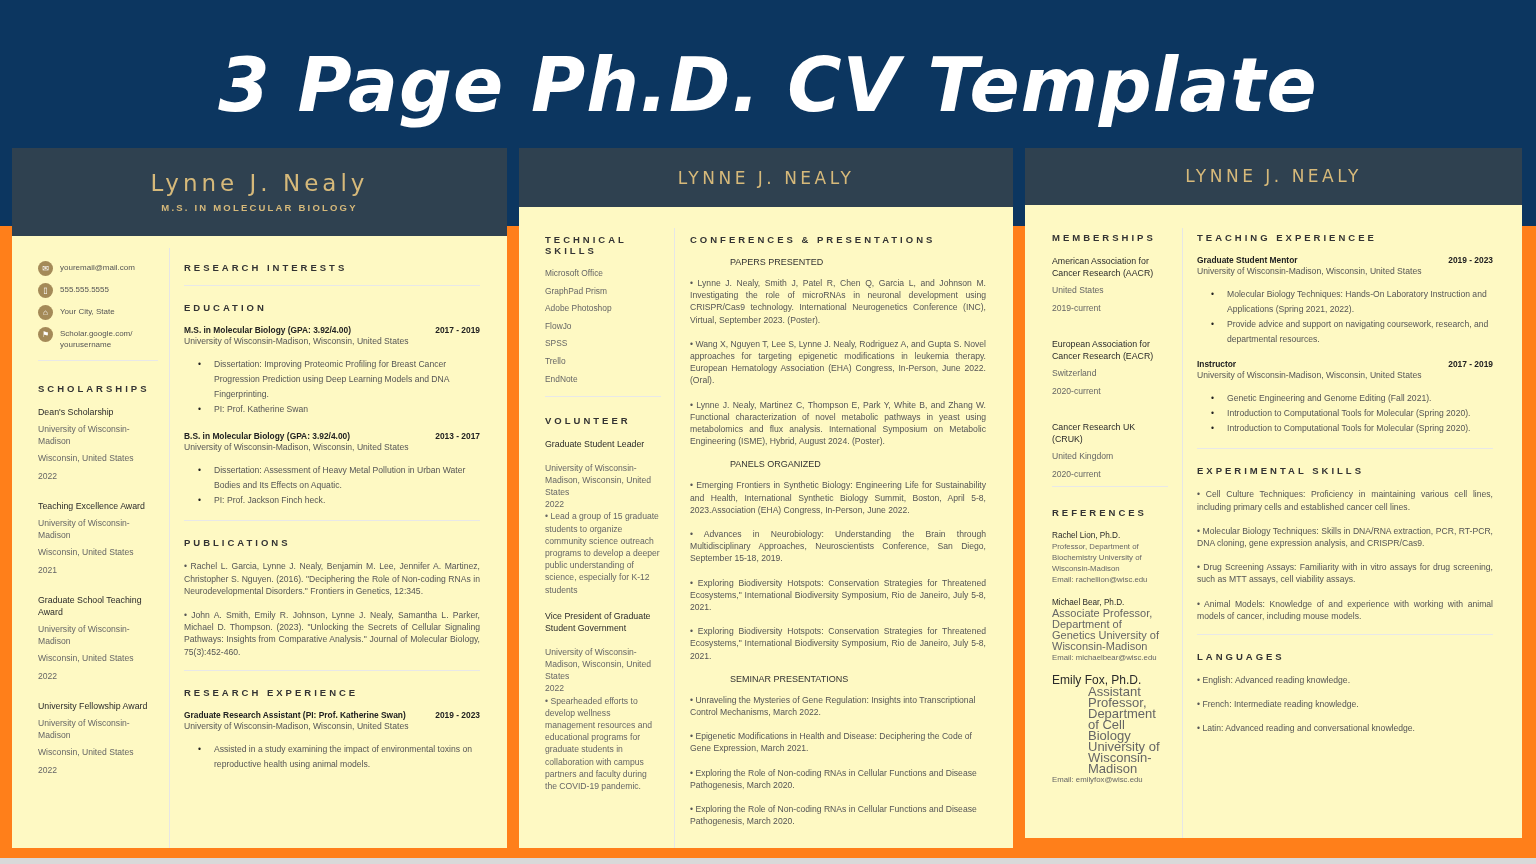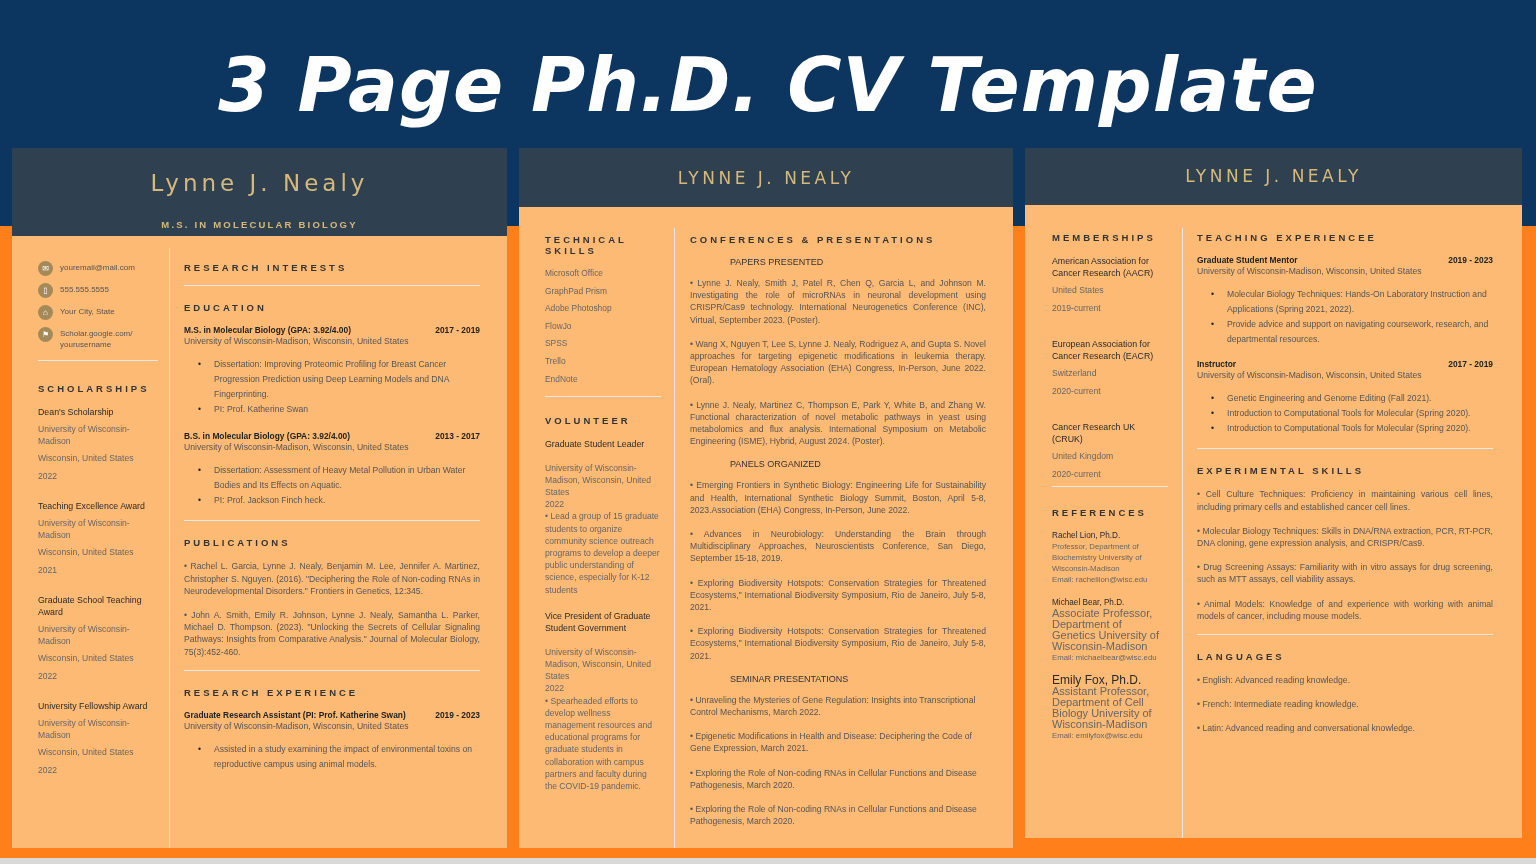--- a/index.html
+++ b/index.html
@@ -9,24 +9,24 @@
     font-family: "Liberation Sans", sans-serif;
     background: #ff7f1a;
   }
   .bg-navy { position: absolute; left: 0; top: 0; width: 1536px; height: 226px; background: #0c3660; }
   .bg-bottom { position: absolute; left: 0; top: 858px; width: 1536px; height: 6px; background: #d9d9d9; }
   .banner-title {
     position: absolute; left: 0; top: 42px; width: 1536px; text-align: center;
     color: #ffffff; font-family: "DejaVu Sans", sans-serif; font-weight: bold; font-style: italic;
     font-size: 74px; letter-spacing: 1px;
   }
-  .page { position: absolute; top: 148px; background: #fdba74; overflow: hidden; }
+  .page { position: absolute; top: 148px; background: #fef9c3; overflow: hidden; }
   .page-header { background: #2f4150; width: 100%; text-align: center; }
   .name { color: #d6b97a; font-family: "DejaVu Sans", sans-serif; }
-  .subtitle { color: #d6b97a; font-size: 9.5px; letter-spacing: 2.2px; font-weight: bold; margin-top: 23px; text-align: center; }
+  .subtitle { color: #d6b97a; font-size: 9.5px; letter-spacing: 2.2px; font-weight: bold; margin-top: 6px; text-align: center; }
   .p1 { left: 12px; width: 495px; height: 700px; }
   .p2 { left: 519px; width: 494px; height: 700px; }
   .p3 { left: 1025px; width: 497px; height: 690px; }
   .p1 .page-header { height: 88px; padding-top: 22px; }
   .p1 .name { font-size: 23px; letter-spacing: 4px; }
   .p2 .page-header { height: 59px; padding-top: 20px; }
   .p3 .page-header { height: 57px; padding-top: 18px; }
   .p2 .name, .p3 .name { font-size: 17px; letter-spacing: 3.5px; }
 
   .col { position: absolute; }
@@ -147,21 +147,21 @@
     <div class="txt just para">• John A. Smith, Emily R. Johnson, Lynne J. Nealy, Samantha L. Parker, Michael D. Thompson. (2023). "Unlocking the Secrets of Cellular Signaling Pathways: Insights from Comparative Analysis." Journal of Molecular Biology, 75(3):452-460.</div>
     <div class="hr" style="margin-top:2px;"></div>
 
     <div class="sec-h">RESEARCH EXPERIENCE</div>
     <div class="row">
         <span>Graduate Research Assistant (PI: Prof. Katherine Swan)</span>
         <span>2019 - 2023</span>
       </div>
     <div class="txt">University of Wisconsin-Madison, Wisconsin, United States</div>
     <ul class="bl">
-      <li>Assisted in a study examining the impact of environmental toxins on reproductive campus using animal models.</li>
+      <li>Assisted in a study examining the impact of environmental toxins on reproductive health using animal models.</li>
     </ul>
   </div>
 </div>
 
 <div class="page p2">
   <div class="page-header">
     <div class="name">LYNNE J. NEALY</div>
   </div>
 
   <div class="col" style="left:26px; top:86px; width:116px;">
@@ -243,21 +243,21 @@
       <div style="font-size:7.8px; line-height:11px; color:#666;">Professor, Department of Biochemistry University of Wisconsin-Madison</div>
       <div style="font-size:7.8px; line-height:11px; color:#666;">Email: rachellion@wisc.edu</div>
     </div>
     <div style="margin-bottom:12px;">
       <div class="dark" style="font-size:8.2px; line-height:11px;">Michael Bear, Ph.D.</div>
       <div style="font-size:11px; line-height:11px; color:#666;">Associate Professor, Department of Genetics University of Wisconsin-Madison</div>
       <div style="font-size:7.8px; line-height:11px; color:#666;">Email: michaelbear@wisc.edu</div>
     </div>
     <div>
       <div class="dark" style="font-size:12px; line-height:11px;">Emily Fox, Ph.D.</div>
-      <div style="font-size:11px; line-height:11px; color:#666;">Assistant Professor, Department of Cell Biology University of Wisconsin-Madison</div>
+      <div style="font-size:13px; line-height:11px; color:#666;margin-left:36px;">Assistant Professor, Department of Cell Biology University of Wisconsin-Madison</div>
       <div style="font-size:7.8px; line-height:11px; color:#666;">Email: emilyfox@wisc.edu</div>
     </div>
   </div>
 
   <div class="vline" style="left:157px; top:80px; height:610px;"></div>
 
   <div class="col" style="left:172px; top:84px; width:296px;">
     <div class="sec-h">TEACHING EXPERIENCEE</div>
     <div>
       <div class="row">

